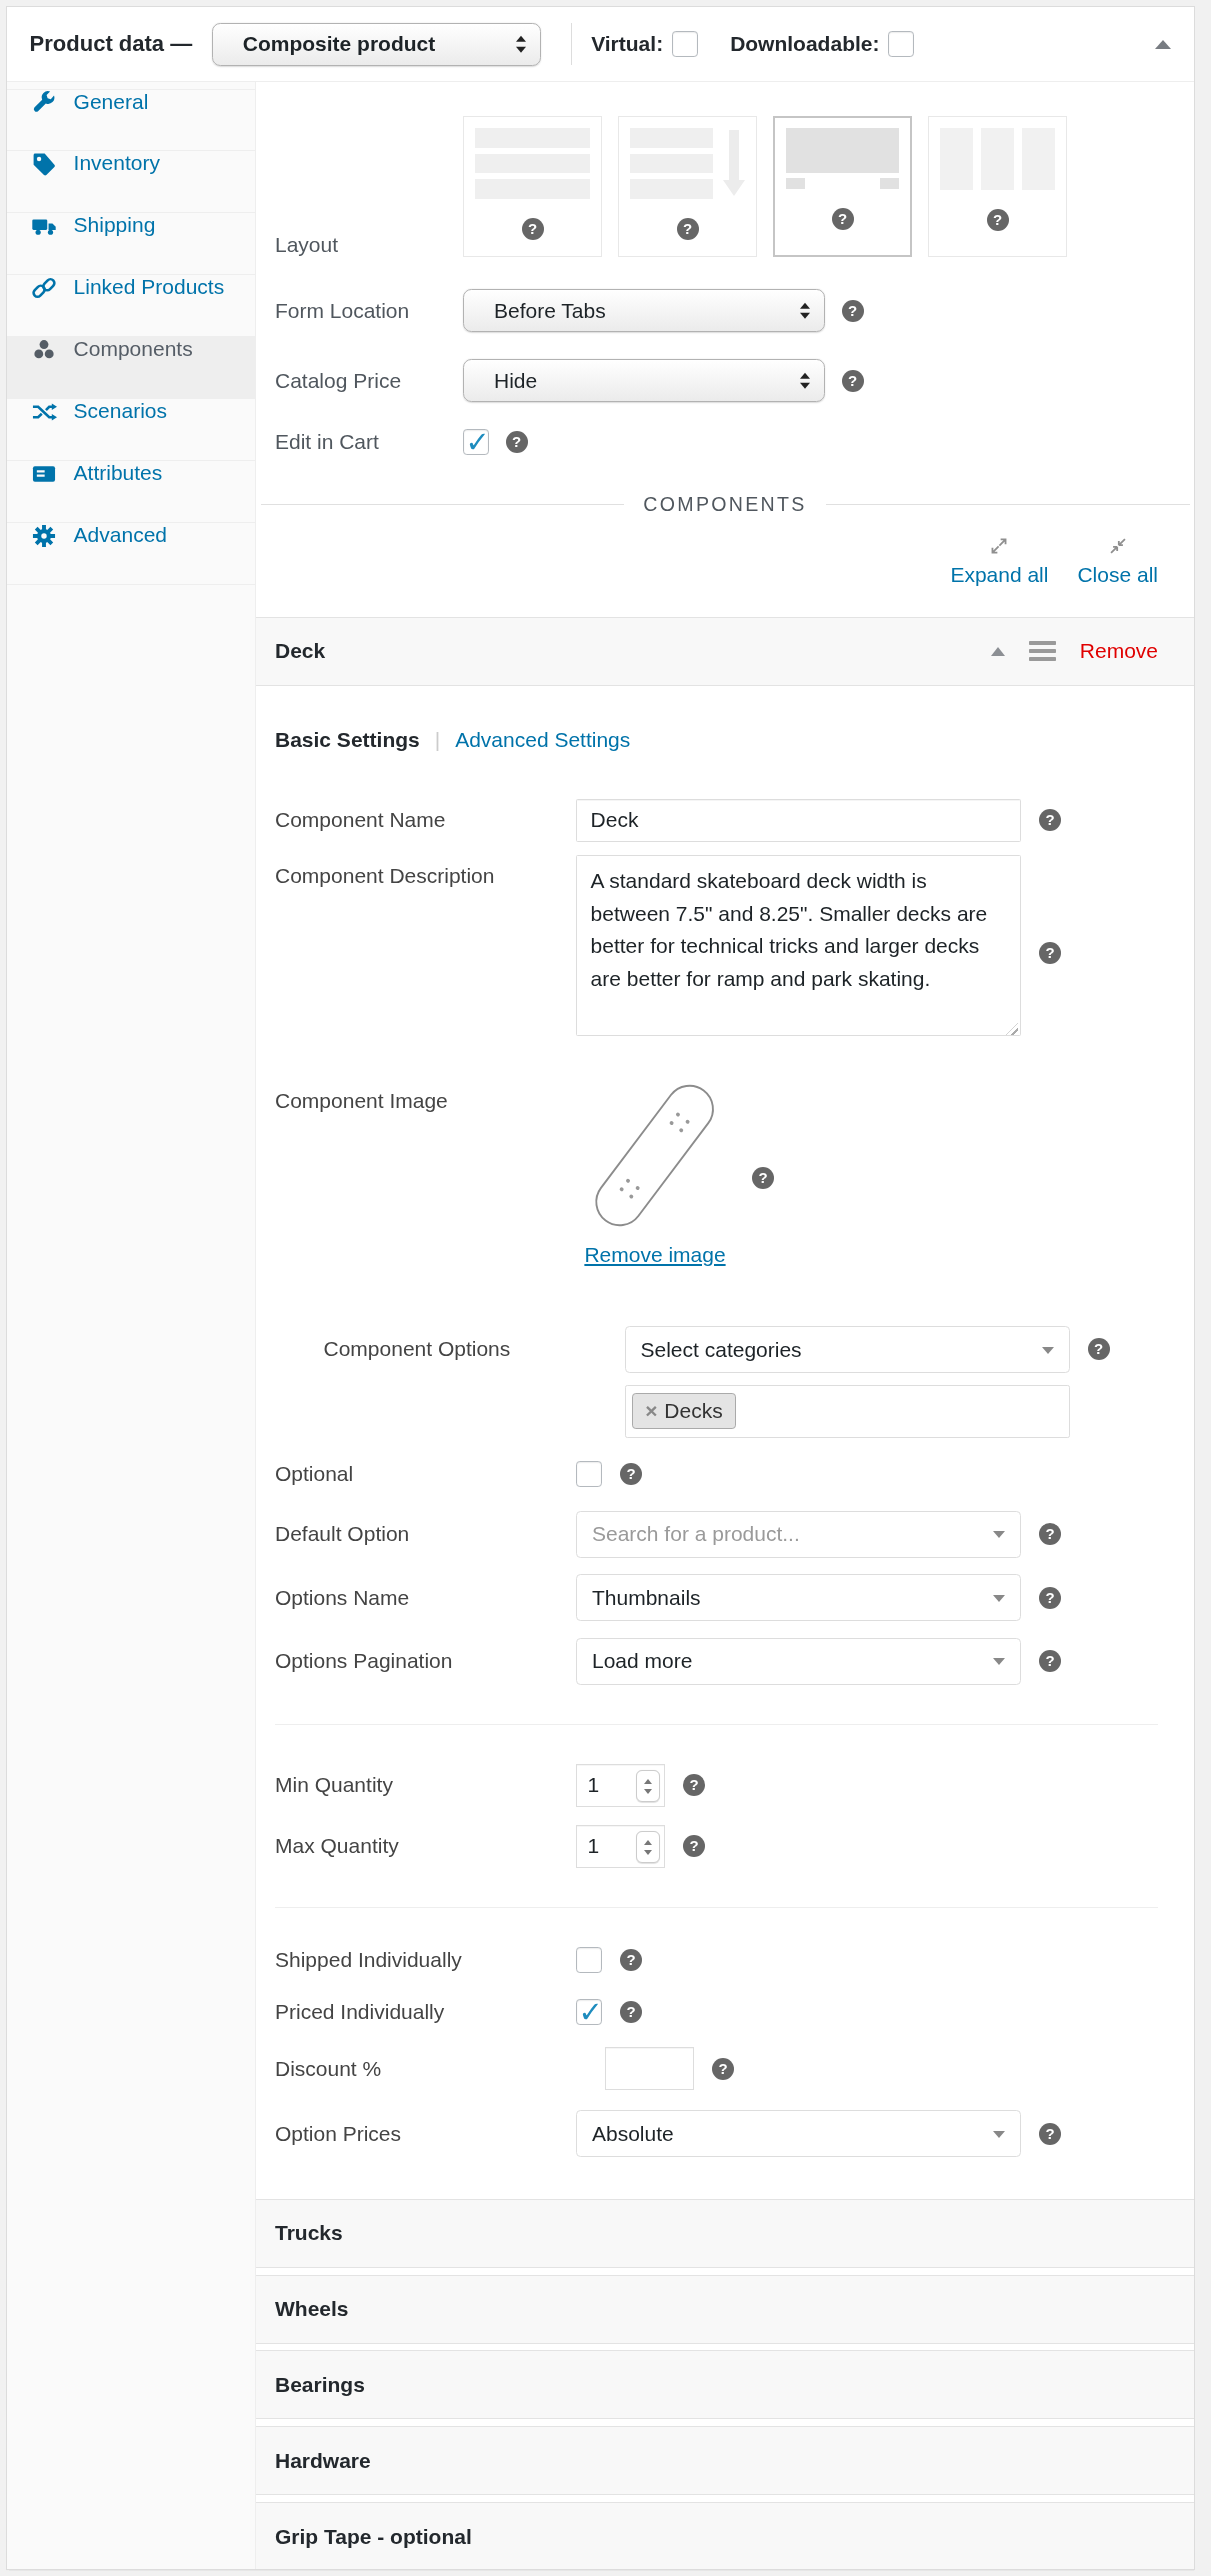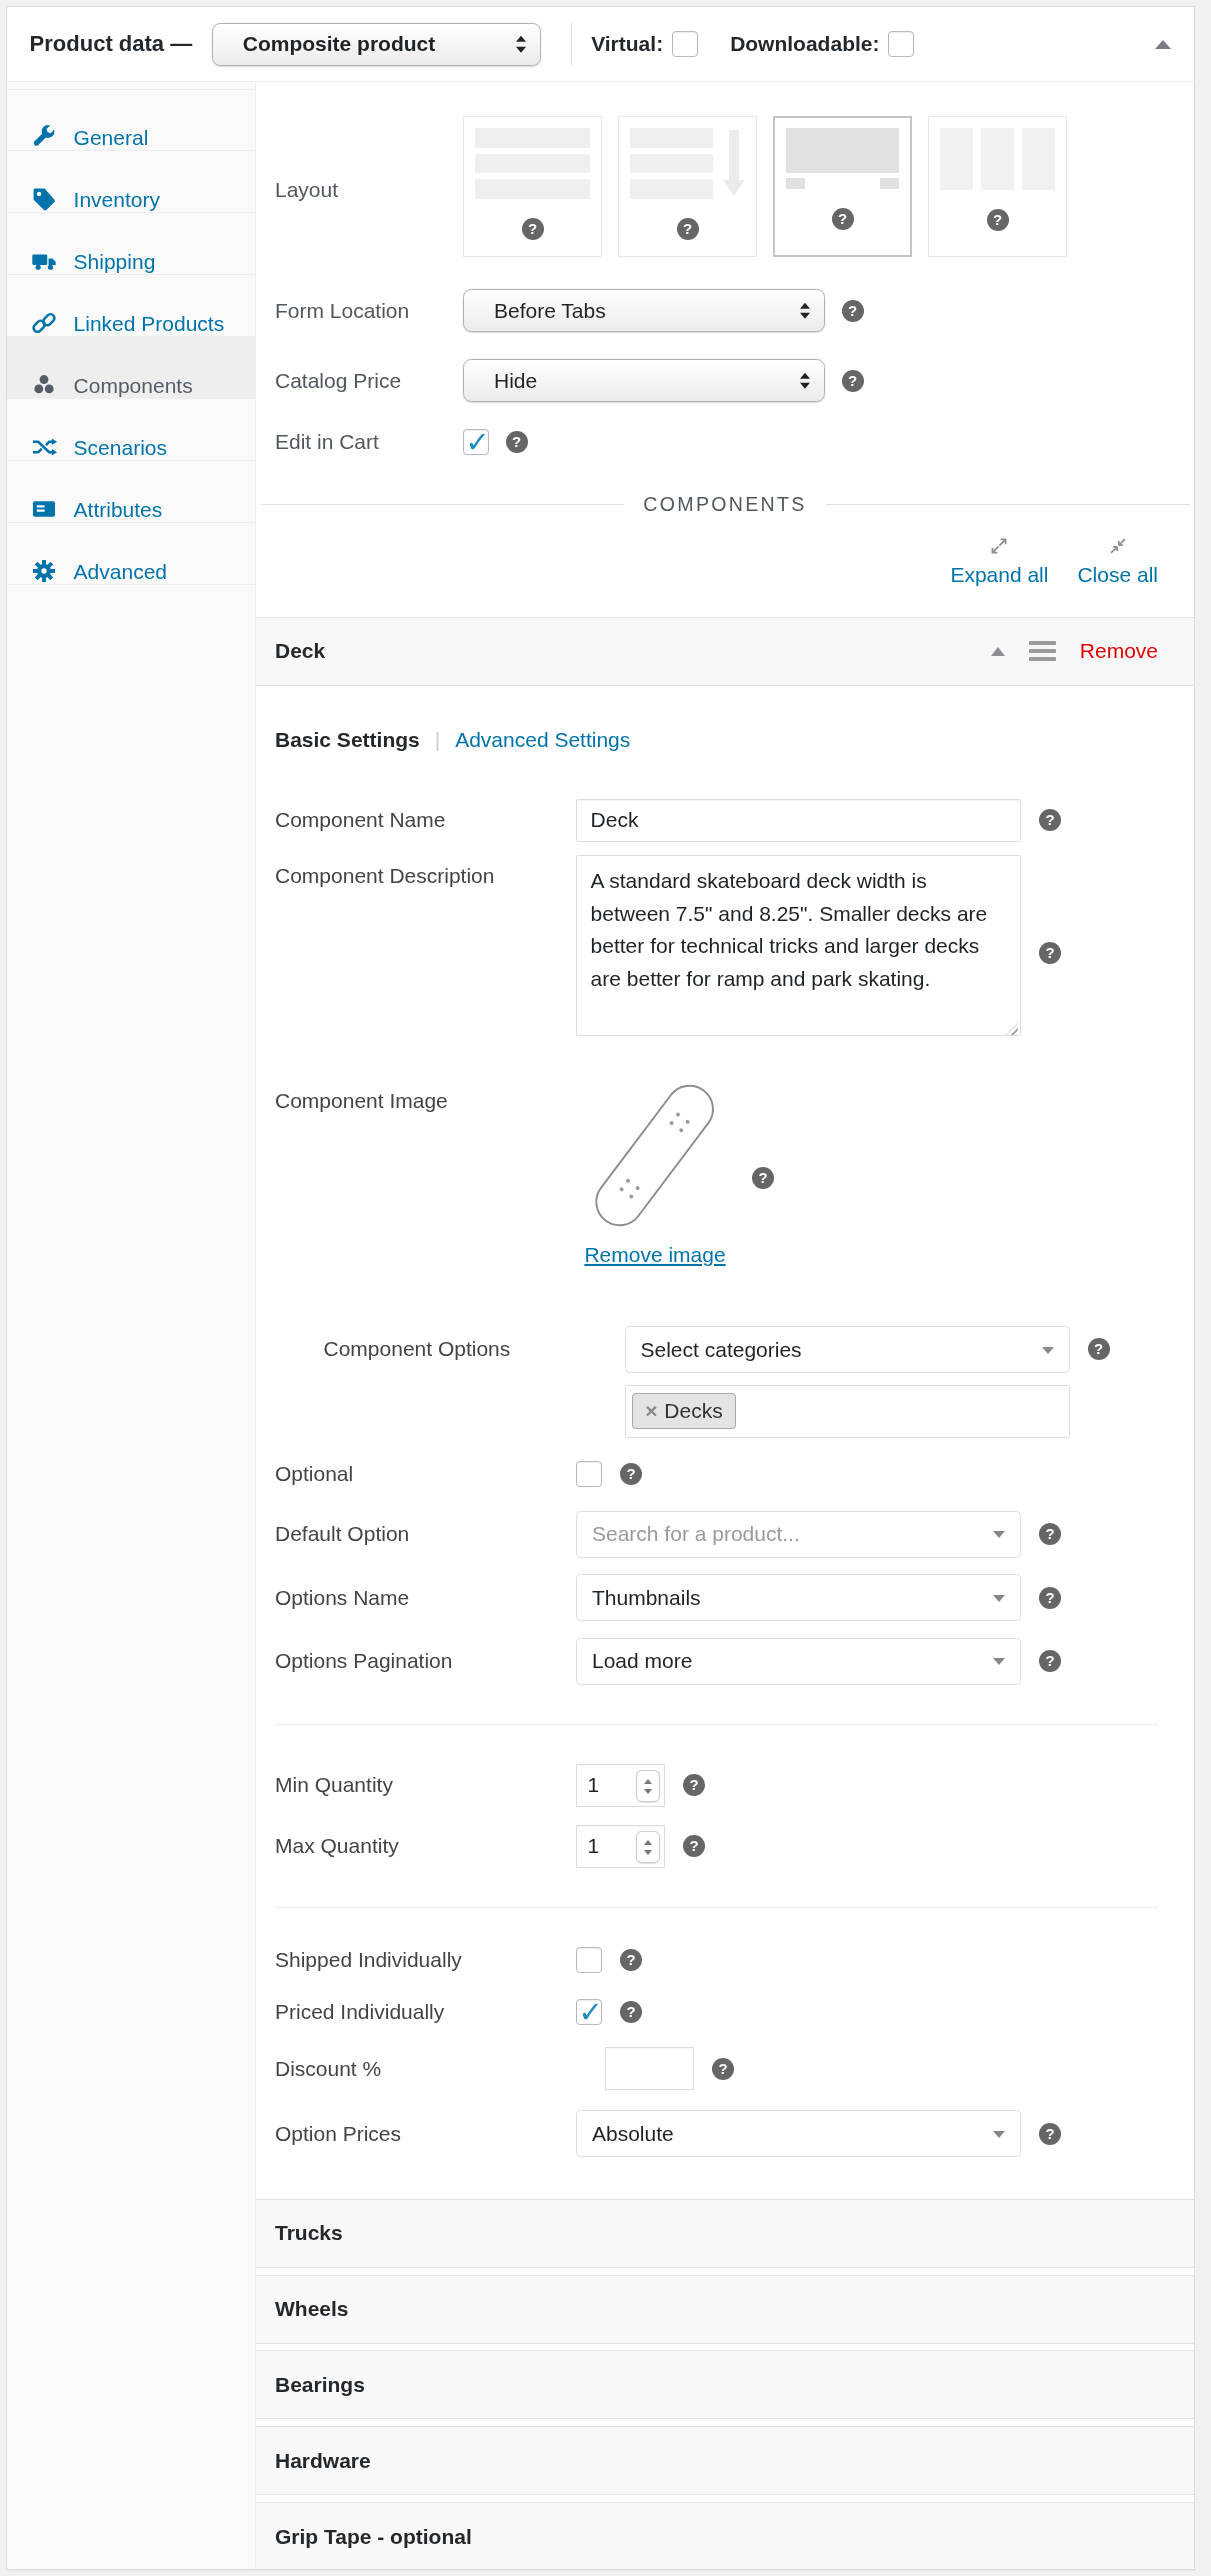--- a/index.html
+++ b/index.html
@@ -23,39 +23,39 @@
   .hdr-check { display: flex; align-items: center; margin-right: 32px; }
   .hdr-check .lbl { font-weight: bold; color: #23282d; margin-right: 9px; }
   .checkbox { display: inline-block; width: 26px; height: 26px; background: #fff; border: 0.8px solid #b4b9be;
     border-radius: 3.8px; box-shadow: inset 0 0.8px 1.5px rgba(0,0,0,.1); position: relative; cursor: pointer; flex: none; }
   .checkbox.checked::after { content: "✓"; position: absolute; left: 1.5px; top: -5.3px; font-size: 29px; font-weight: bold; color: #1e8cbe; }
   .hdr-toggle { margin-left: auto; width: 0; height: 0; border-left: 8.3px solid transparent; border-right: 8.3px solid transparent; border-bottom: 9.8px solid #787c82; cursor: pointer; }
 
   
   .mb-body { display: flex; height: 2489px; }
   .sidebar { width: 249px; flex: none; background: #fafafa; border-right: 0.8px solid #eee; list-style: none; padding-top: 6.8px; }
-  .sidebar li { display: flex; align-items: flex-end; height: 62px; padding-left: 24px; border-bottom: 0.8px solid #eee;
+  .sidebar li { display: flex; align-items: flex-start; height: 62px; padding-left: 24px; border-bottom: 0.8px solid #eee;
     color: #0073aa; cursor: pointer; background: #fafafa; }
   .sidebar li:first-child { border-top: 0.8px solid #eee; }
   .sidebar li.active { background: #eee; color: #555d66; border-bottom-color: #eee; }
   .sidebar .icn { width: 26px; height: 26px; margin-right: 16.6px; flex: none; display: inline-flex; }
   .sidebar .icn svg { width: 100%; height: 100%; }
 
   .content { flex: 1; position: relative; background: #fff; }
   .pad { padding-left: 19px; padding-right: 36px; }
 
   
   .row { display: flex; align-items: center; }
   .row .flabel { width: 188px; flex: none; color: #50575e; }
   .help { width: 22px; height: 22px; border-radius: 50%; background: #666; color: #fff; flex: none;
     font-size: 15px; font-weight: bold; text-align: center; line-height: 22px; cursor: pointer; }
   .help::after { content: "?"; }
 
   
-  .layout-row { margin-top: 34px; align-items: center; }
+  .layout-row { margin-top: 34px; align-items: flex-end; }
   .layout-row .flabel { padding-top: 6px; }
   .cards { display: flex; gap: 16px; }
   .lcard { width: 139px; height: 141px; background: #fff; border: 0.8px solid #e8e8e8; padding-top: 11.3px; cursor: pointer; }
   .lcard.selected { border: 2.3px solid #c5c5c5; padding-top: 9.8px; }
   .lcard .ghelp { margin: 19px auto 0; }
   .g-stack { padding: 0 10.6px; }
   .g-stack b { display: block; height: 19.6px; background: #efefef; margin-bottom: 6px; }
   .g-prog { padding: 0 10.6px; position: relative; }
   .g-prog b { display: block; height: 19.6px; width: 83px; background: #efefef; margin-bottom: 6px; }
   .g-arrow { position: absolute; right: 16.6px; top: 1.5px; width: 10.6px; height: 51px; background: #ececec; }

